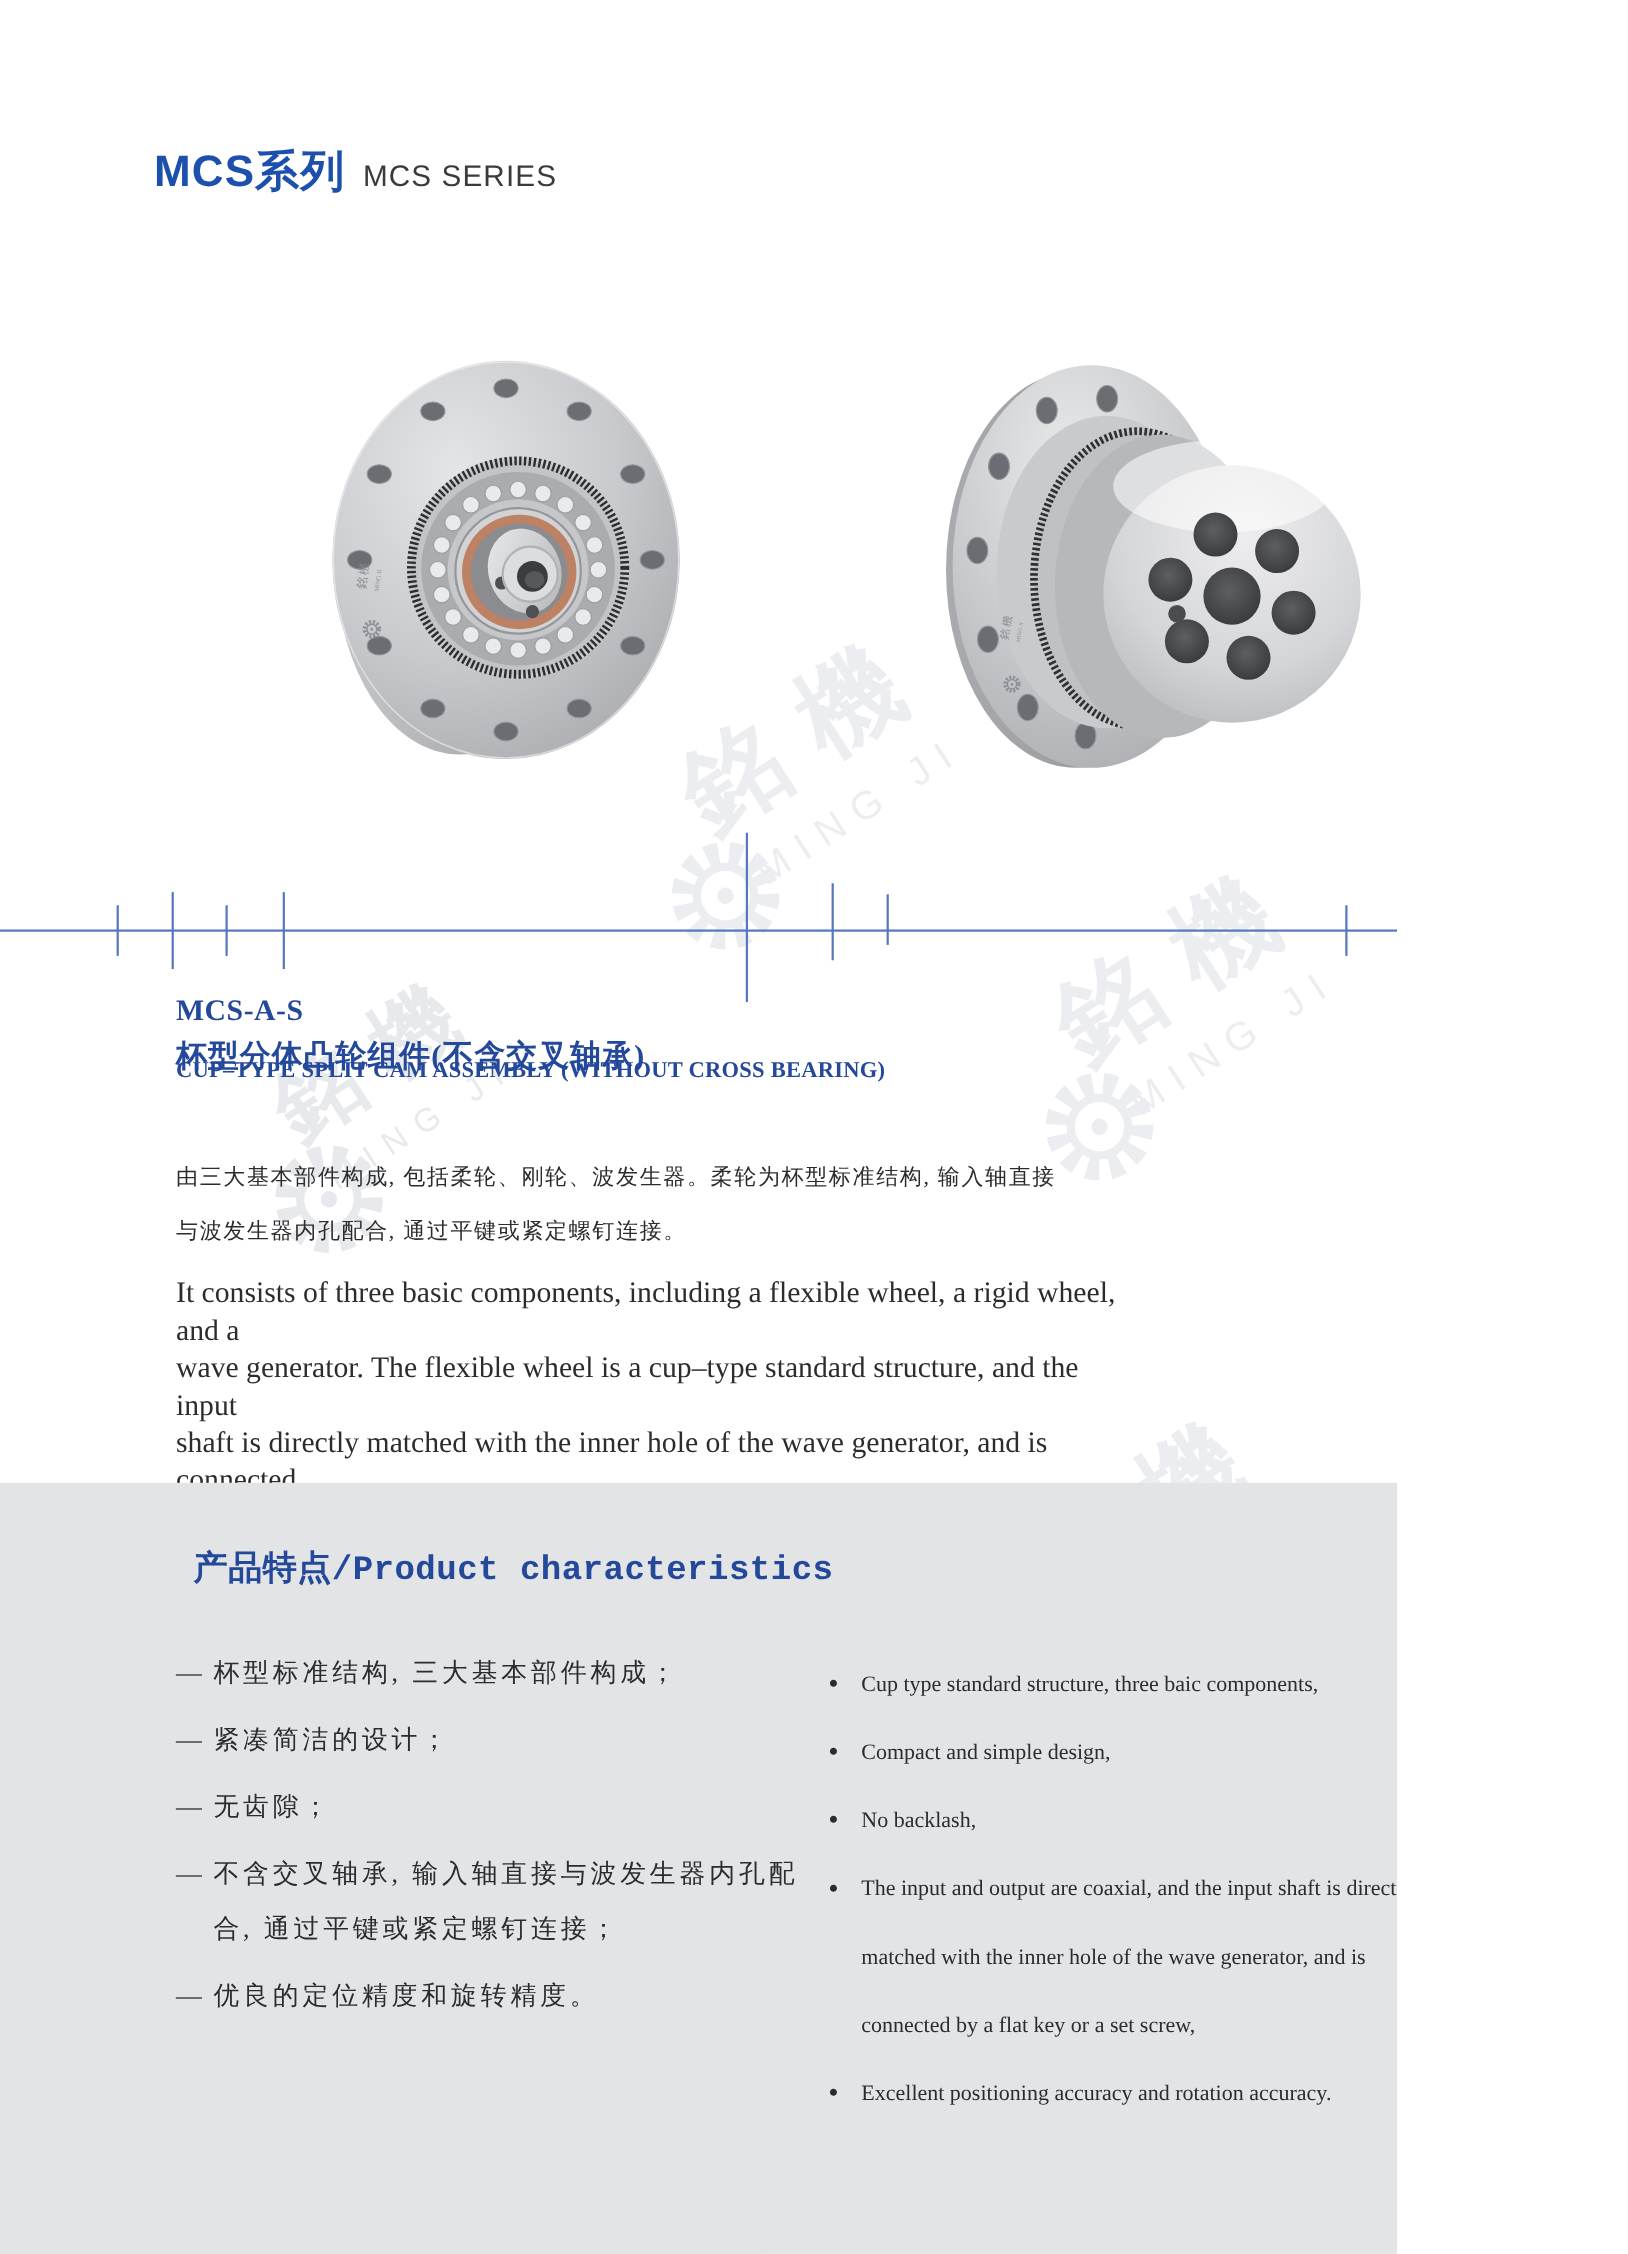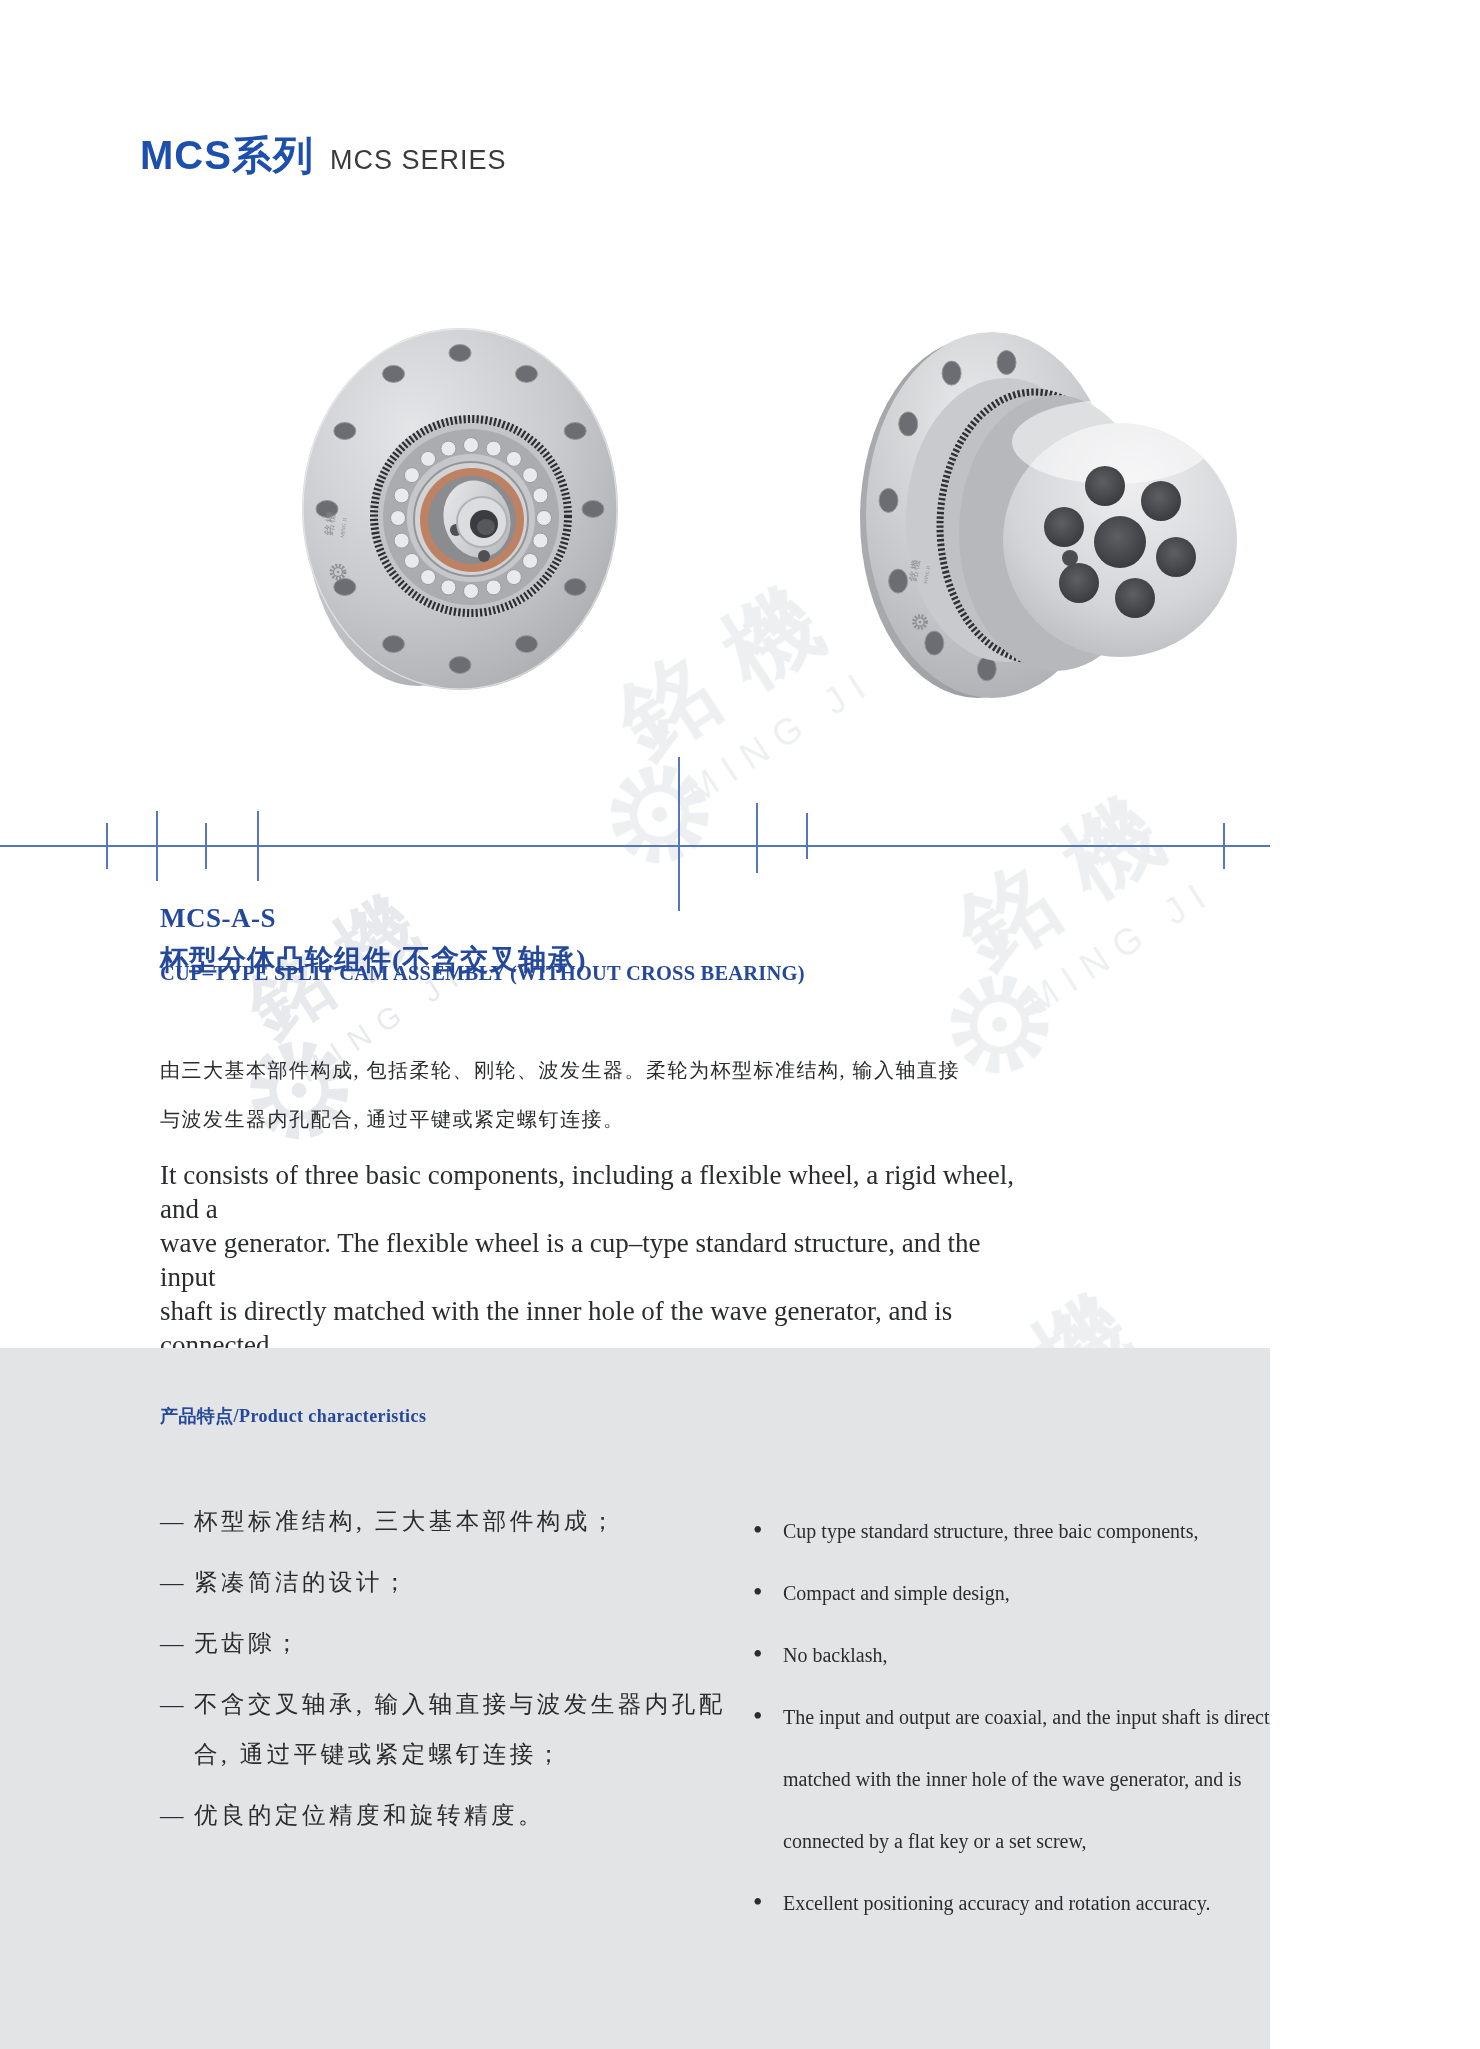--- a/index.html
+++ b/index.html
@@ -33,22 +33,22 @@
   .subtitle-zh{position:absolute;left:160px;top:941px;font-family:"Liberation Serif",serif;
     font-size:28px;font-weight:700;color:var(--accent-blue);letter-spacing:1px;}
   .subtitle-en{position:absolute;left:160px;top:962px;font-family:"Liberation Serif",serif;
     font-size:20.5px;font-weight:700;color:var(--accent-blue);letter-spacing:.2px;}
   .desc-zh{position:absolute;left:160px;top:1046px;width:860px;font-size:20px;line-height:49px;
     color:var(--text);white-space:pre-line;letter-spacing:1.5px;font-family:"Liberation Serif",serif;}
   .desc-en{position:absolute;left:160px;top:1158px;width:860px;font-family:"Liberation Serif",serif;
     font-size:27px;line-height:34px;color:var(--text);white-space:pre-line;}
   
   .gray-band{position:absolute;left:0;top:1348px;width:1480px;height:701px;background:var(--section-bg);}
-  .char-heading{position:absolute;left:160px;top:1404px;font-family:Liberation Serif, serif;
-    font-size:18px;font-weight:700;color:var(--accent-blue);letter-spacing:.4px;}
+  .char-heading{position:absolute;left:176px;top:1404px;font-family:Liberation Mono, monospace;
+    font-size:31px;font-weight:700;color:var(--accent-blue);letter-spacing:.4px;}
   .zh-list{position:absolute;left:160px;top:1496px;width:700px;list-style:none;}
   .zh-list li{display:flex;font-size:23.5px;line-height:50px;letter-spacing:3.5px;
     margin-bottom:11px;color:var(--text);font-family:"Liberation Serif",serif;}
   .zh-list li::before{content:"\2014";flex:0 0 34px;letter-spacing:0;}
   .zh-list li span{white-space:pre-line;}
   .en-list{position:absolute;left:753px;top:1500px;width:720px;list-style:none;}
   .en-list li{display:flex;font-family:"Liberation Serif",serif;font-size:20px;line-height:62px;color:var(--text);}
   .en-list li::before{content:"\2022";flex:0 0 30px;font-size:27px;line-height:60px;}
   .en-list li span{white-space:pre-line;}
   

